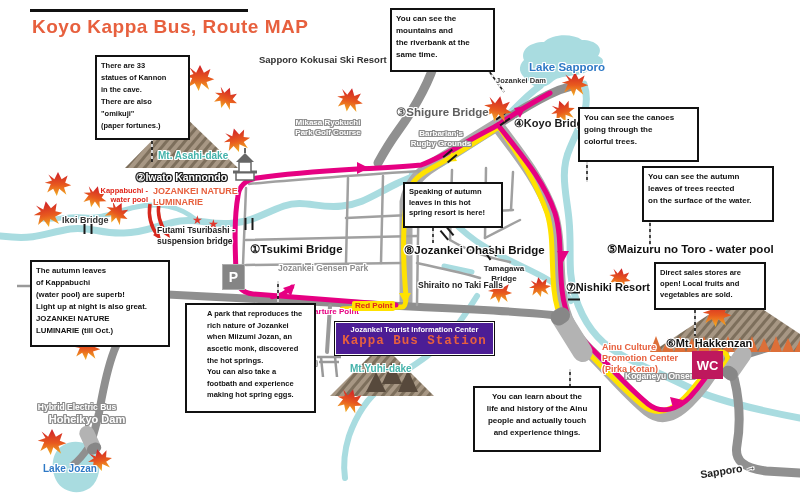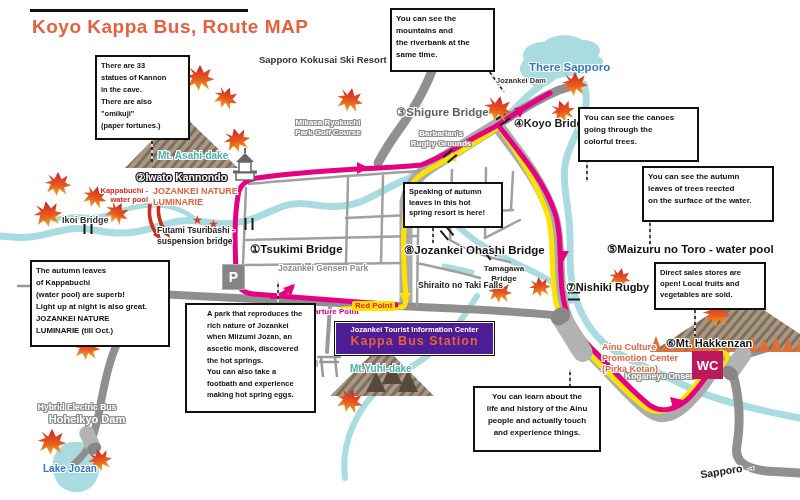--- a/index.html
+++ b/index.html
@@ -261,34 +261,34 @@
 You can also take a
 footbath and experience
 making hot spring eggs.</div>
 <div class="callout" style="left:473px;top:386px;width:116px;height:56px;text-align:center;">You can learn about the
 life and history of the Ainu
 people and actually touch
 and experience things.</div>
 
 <div style="position:absolute;left:335px;top:322px;width:157px;height:31px;background:#4c1d95;border:1px solid #fff;box-shadow:0 0 0 1px #0d0d0d;z-index:32;text-align:center;">
   <div style="color:#fff;font-size:7.5px;font-weight:bold;margin-top:2px;">Jozankei Tourist Information Center</div>
-  <div style="color:#e7603e;font-size:12.5px;font-weight:bold;letter-spacing:1px;">Kappa Bus Station</div>
+  <div style="color:#e7603e;font-size:12.5px;font-weight:bold;letter-spacing:1px;font-family:Liberation Mono, monospace;">Kappa Bus Station</div>
 </div>
 
 <div class="lbl halo" style="left:259px;top:54px;font-size:9.5px;color:#333;">Sapporo Kokusai Ski Resort ↑</div>
 <div class="lbl outline ctr" style="left:328px;top:118px;font-size:8px;">Mikasa Ryokuchi
 Park Golf Course</div>
 <div class="lbl halo" style="left:396px;top:105px;font-size:11.5px;color:#5f5f5f;">③Shigure Bridge</div>
 <div class="lbl outline ctr" style="left:441px;top:129px;font-size:8px;">Barbarian's
 Rugby Grounds</div>
 <div class="lbl halo" style="left:514px;top:117px;font-size:11px;color:#1c1c1c;">④Koyo Bridge</div>
-<div class="lbl halo" style="left:529px;top:60px;font-size:11.5px;color:#2e79c6;">There Sapporo</div>
+<div class="lbl halo" style="left:529px;top:60px;font-size:11.5px;color:#2e79c6;">Lake Sapporo</div>
 <div class="lbl halo" style="left:496px;top:76px;font-size:7.5px;color:#333;">Jozankei Dam</div>
 <div class="lbl halo" style="left:607px;top:242px;font-size:11.5px;color:#111;">⑤Maizuru no Toro - water pool</div>
-<div class="lbl halo" style="left:566px;top:281px;font-size:11px;color:#111;">⑦Nishiki Rugby</div>
+<div class="lbl halo" style="left:566px;top:281px;font-size:11px;color:#111;">⑦Nishiki Resort</div>
 <div class="lbl halo" style="left:404px;top:243px;font-size:11.5px;color:#111;">⑧Jozankei Ohashi Bridge</div>
 <div class="lbl halo ctr" style="left:504px;top:264px;font-size:8px;color:#222;">Tamagawa
 Bridge</div>
 <div class="lbl halo" style="left:418px;top:280px;font-size:8.5px;color:#222;">Shiraito no Taki Falls</div>
 <div class="lbl halo" style="left:250px;top:242px;font-size:11.5px;color:#111;">①Tsukimi Bridge</div>
 <div class="lbl halo" style="left:278px;top:263px;font-size:8.5px;color:#8d8d8d;">Jozankei Gensen Park</div>
 <div class="lbl halo" style="left:158px;top:150px;font-size:10px;color:#45b3ab;">Mt. Asahi-dake</div>
 <div class="lbl outline-dark" style="left:136px;top:171px;font-size:10.5px;">②Iwato Kannondo</div>
 <div class="lbl halo" style="left:153px;top:186px;font-size:9px;color:#e7603e;">JOZANKEI NATURE
 LUMINARIE</div>

